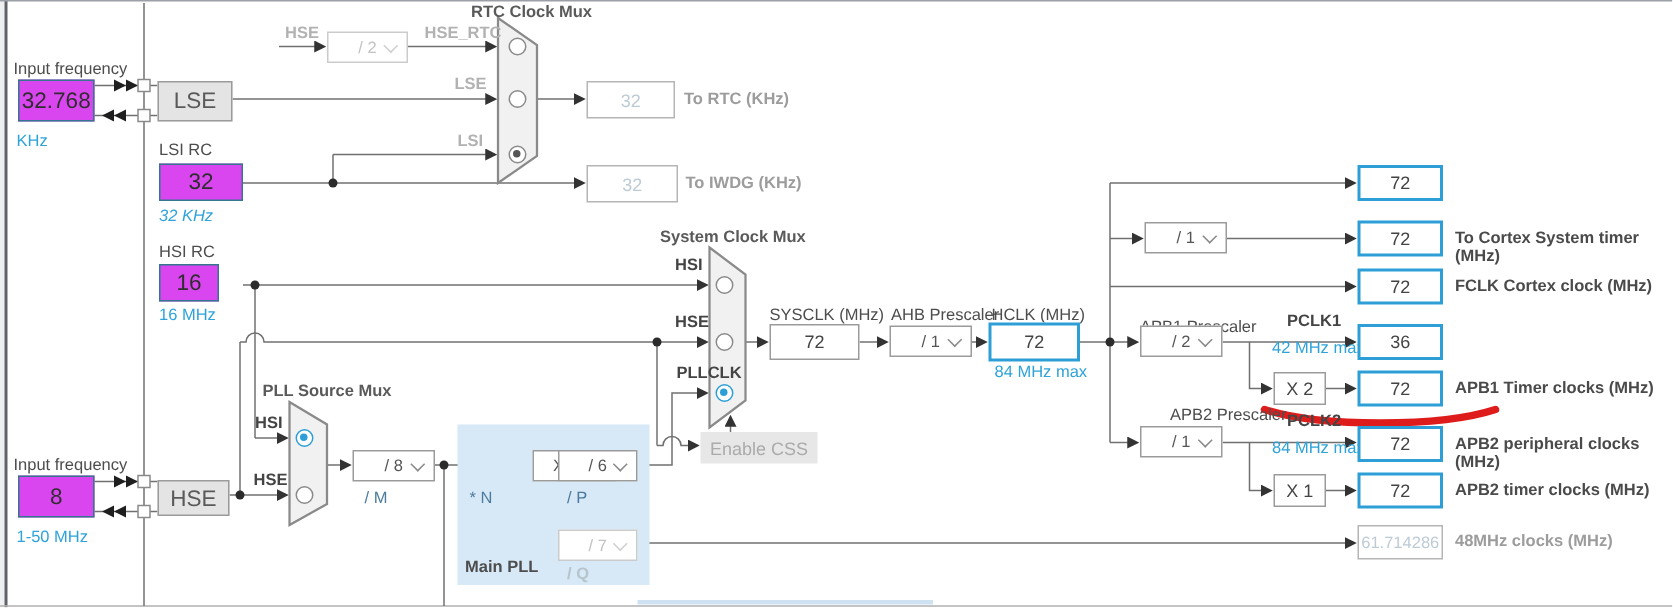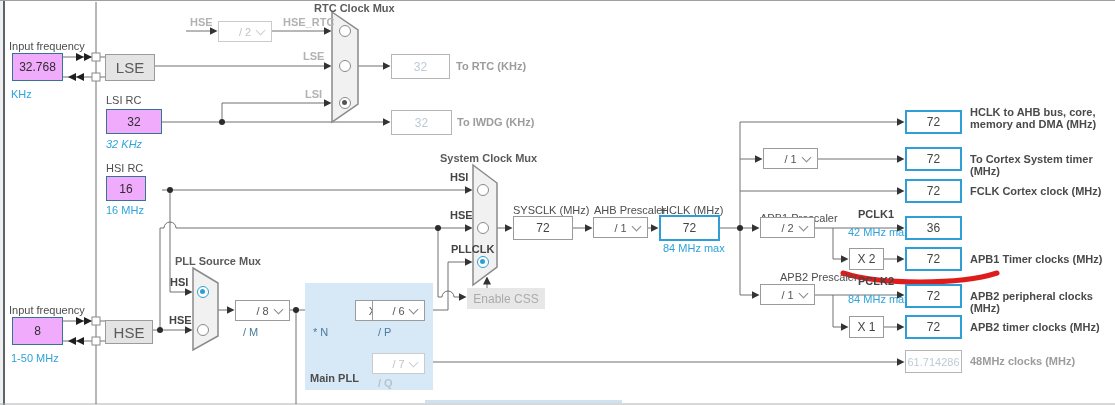--- a/index.html
+++ b/index.html
@@ -7,22 +7,22 @@
         font-family:"Liberation Sans",sans-serif;}
   .lbl{position:absolute;font-size:11px;color:#4d4d4d;white-space:nowrap;}
   .b{font-weight:bold;color:#5a5a5a;}
   .dark{font-weight:bold;color:#444;}
   .gray{color:#b2b2b2;font-weight:bold;}
   .graylbl{color:#9c9c9c;font-weight:bold;}
   .blue{color:#2ea3da;}
   .subblue{color:#4b7b9e;}
   .subgray{color:#b8c4cc;}
   .outlbl{position:absolute;font-size:11px;font-weight:bold;color:#4a4a4a;line-height:12px;white-space:pre-line;}
-  .bluebox{position:absolute;background:#f0abfc;border:1px solid #35768f;color:#2e2e2e;
-           font-size:12px;display:flex;align-items:center;justify-content:center;box-sizing:border-box;}
+  .bluebox{position:absolute;background:#d946ef;border:1px solid #35768f;color:#2e2e2e;
+           font-size:15px;display:flex;align-items:center;justify-content:center;box-sizing:border-box;}
   .graybox{position:absolute;background:#e4e4e4;border:1px solid #9b9b9b;color:#5a5a5a;
            font-size:15px;display:flex;align-items:center;justify-content:center;box-sizing:border-box;}
   .valbox{position:absolute;background:#fff;border:1px solid #9b9b9b;color:#444;
           font-size:12px;display:flex;align-items:center;justify-content:center;box-sizing:border-box;}
   .valbox.bluebrd{border:2px solid #2d9fd6;}
   .valbox.dis{border:1px solid #b5b5b5;color:#bdcbd6;}
   .dd{position:absolute;background:#fff;border:1px solid #9b9b9b;color:#555;
       font-size:11px;display:flex;align-items:center;justify-content:center;box-sizing:border-box;}
   .dd .chev{position:absolute;right:7px;top:50%;width:6px;height:6px;margin-top:-5px;
             border-right:1.6px solid #8a8a8a;border-bottom:1.6px solid #8a8a8a;transform:rotate(45deg);}
@@ -259,22 +259,20 @@
   <div class="lbl" style="left:780px;top:271px;">APB2 Prescaler</div>
   <div class="dd" style="left:760px;top:284px;width:55px;height:21px;">
     <span>/ 1</span>
     <span class="chev"></span>
   </div>
   <div class="lbl dark" style="left:858px;top:275px;">PCLK2</div>
   <div class="lbl blue" style="left:848px;top:293px;">84 MHz max</div>
   <div class="valbox" style="left:849px;top:316px;width:35px;height:22px;">X 1</div>
 
   <div class="valbox bluebrd" style="left:905px;top:110px;width:57px;height:24px;">72</div>
-  <div class="outlbl" style="left:970px;top:106px;width:146px;">HCLK to AHB bus, core,
-memory and DMA (MHz)</div>
 
   <div class="valbox bluebrd" style="left:905px;top:147px;width:57px;height:24px;">72</div>
   <div class="outlbl" style="left:970px;top:153px;">To Cortex System timer (MHz)</div>
 
   <div class="valbox bluebrd" style="left:905px;top:179px;width:57px;height:24px;">72</div>
   <div class="outlbl" style="left:970px;top:185px;">FCLK Cortex clock (MHz)</div>
 
   <div class="valbox bluebrd" style="left:905px;top:216px;width:57px;height:24px;">36</div>
 
   <div class="valbox bluebrd" style="left:905px;top:247px;width:57px;height:24px;">72</div>

